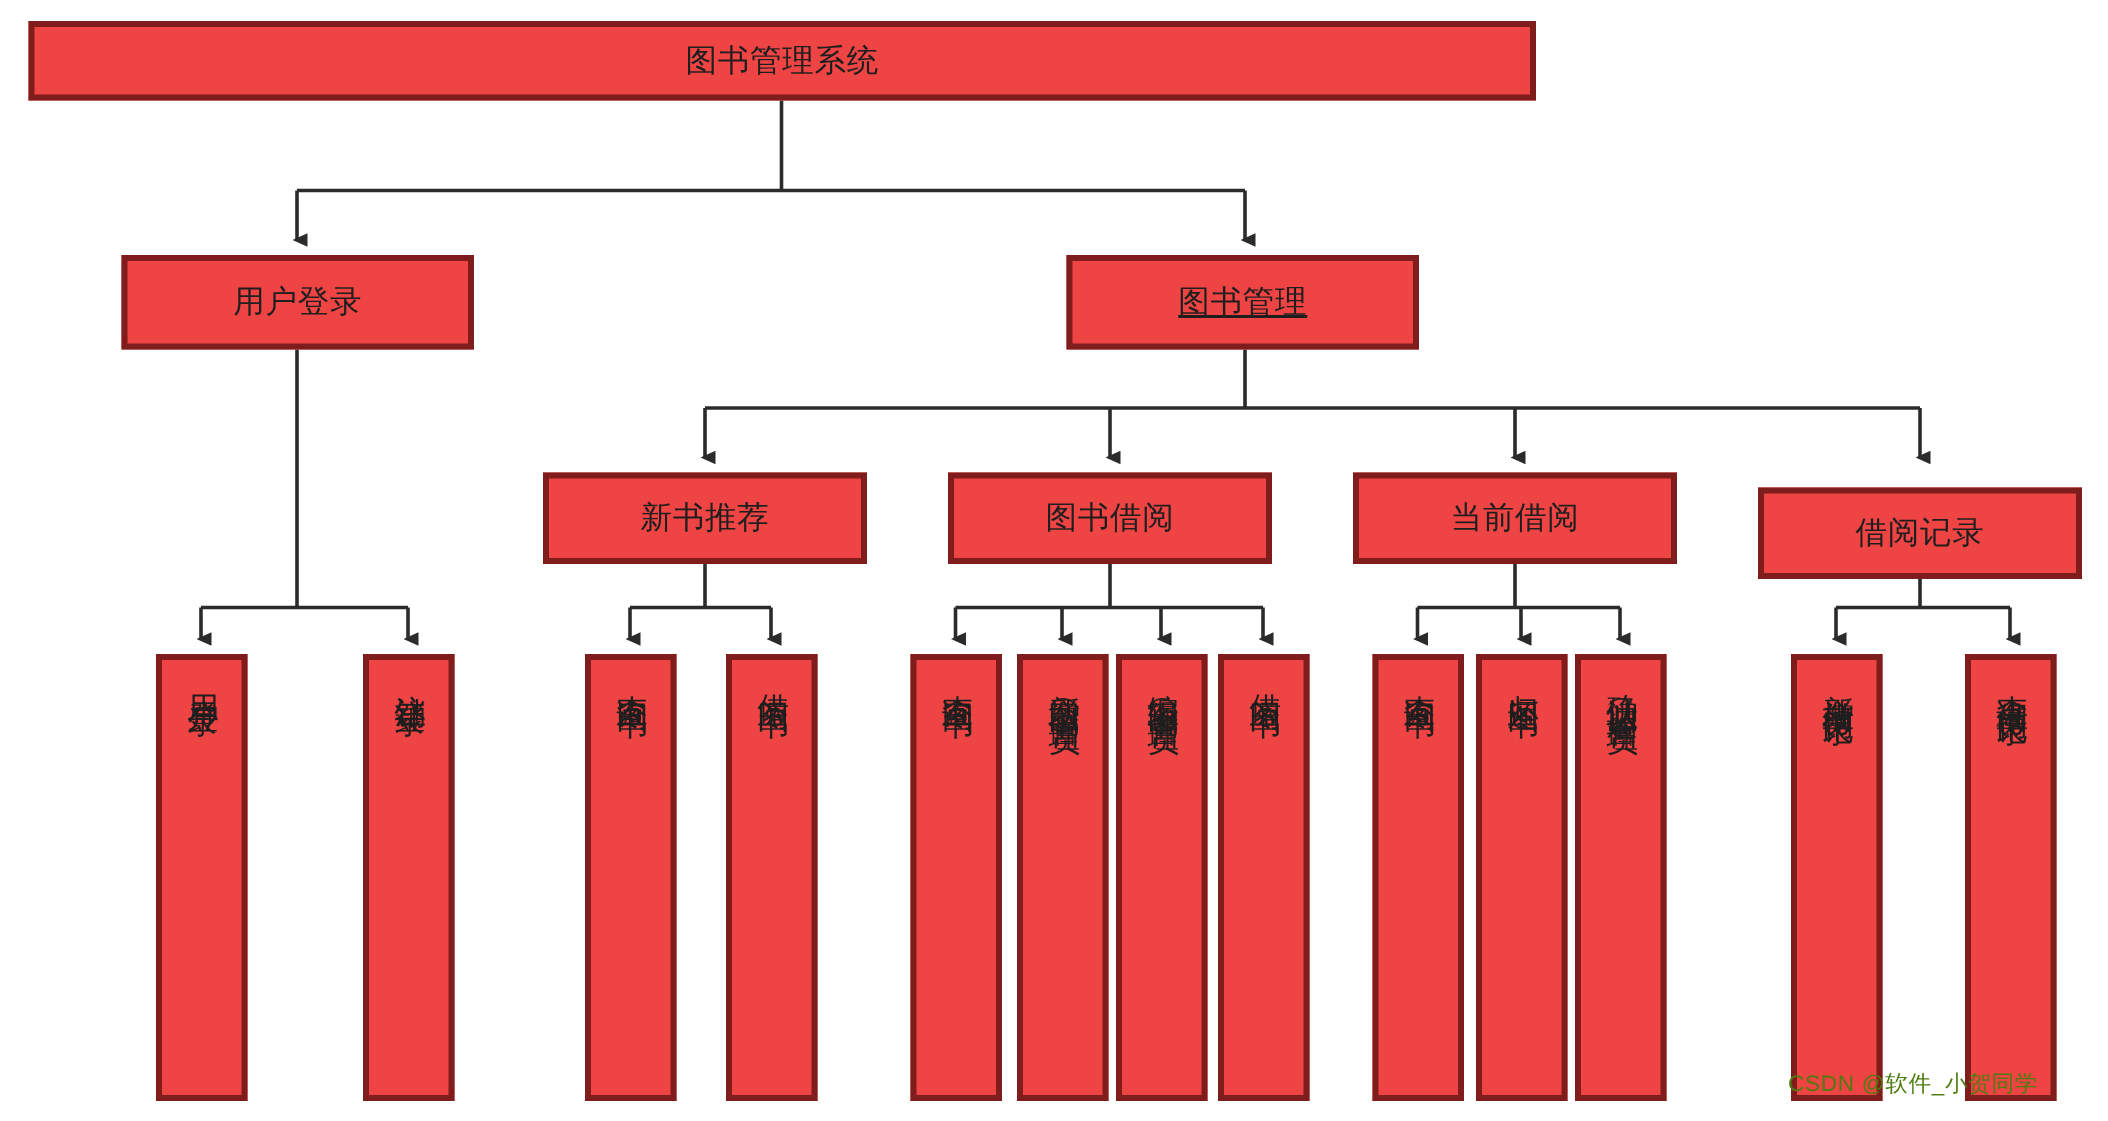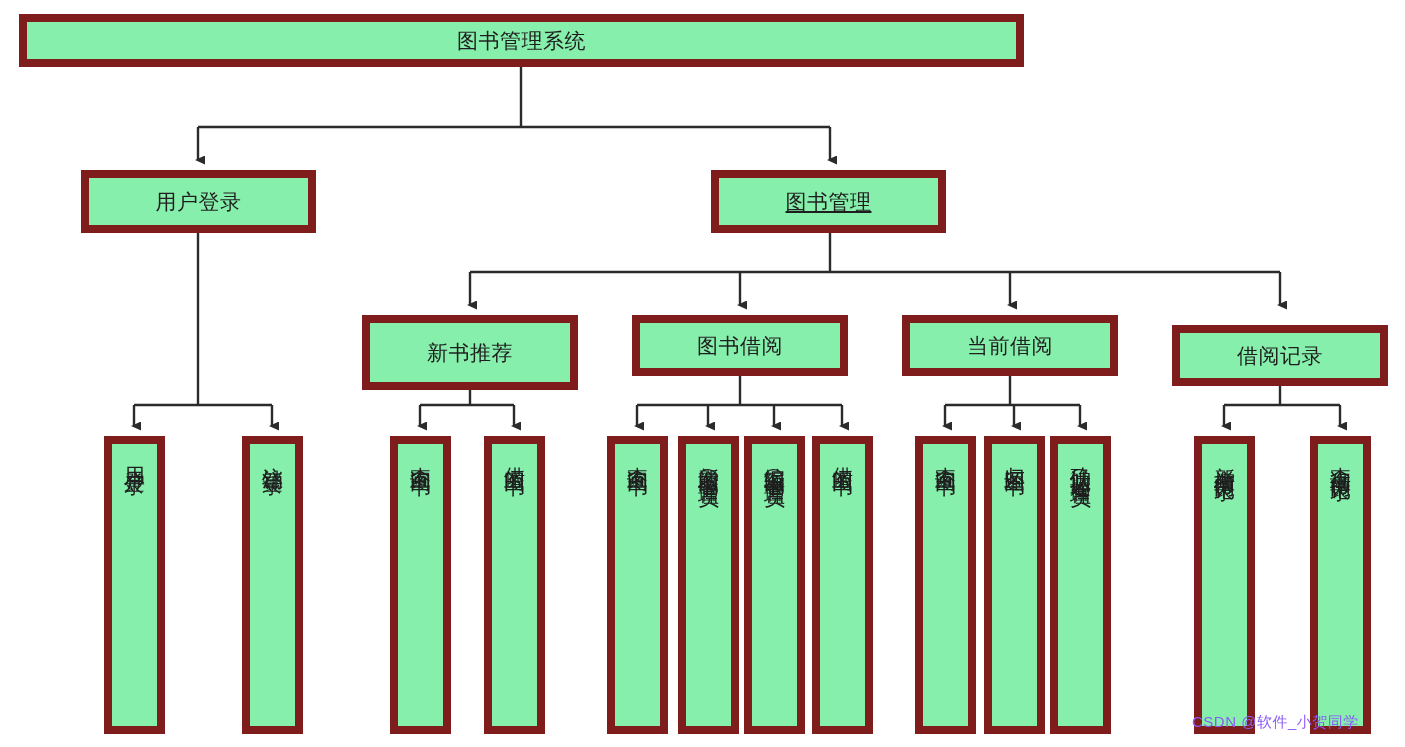--- a/index.html
+++ b/index.html
@@ -17,22 +17,22 @@
   }
   #wires{
     position:absolute;
     left:0; top:0;
     width:1405px; height:747px;
     pointer-events:none;
   }
   .node{
     position:absolute;
     box-sizing:border-box;
-    border:8px solid #7f1d1d;
-    background:#86efac;
+    border:4px solid #7f1d1d;
+    background:#ef4444;
     display:flex;
     align-items:center;
     justify-content:center;
     text-align:center;
     color:#1e1e1e;
     z-index:2;
   }
   .node .lbl{
     display:block;
     line-height:1.22;
@@ -54,21 +54,21 @@
     text-orientation:upright;
     font-size:21px;
     line-height:1.05;
     letter-spacing:3px;
     white-space:normal;
     max-height:100%;
   }
   .watermark{
     position:absolute;
     font-size:15px;
-    color:#8b5cf6;
+    color:#4d7c0f;
     white-space:nowrap;
     z-index:5;
     letter-spacing:0.5px;
   }
 </style>
 </head>
 <body>
 
 <div id="canvas">
 
@@ -126,21 +126,21 @@
     <span class="lbl">图书管理系统</span>
   </div>
 
   <div class="node h" style="left:81px;top:170px;width:235px;height:63px;">
     <span class="lbl">用户登录</span>
   </div>
   <div class="node h" style="left:711px;top:170px;width:235px;height:63px;text-decoration:underline;">
     <span class="lbl">图书管理</span>
   </div>
 
-  <div class="node h" style="left:362px;top:315px;width:216px;height:75px;">
+  <div class="node h" style="left:362px;top:315px;width:216px;height:61px;">
     <span class="lbl">新书推荐</span>
   </div>
   <div class="node h" style="left:632px;top:315px;width:216px;height:61px;text-align:center;">
     <span class="lbl">图书借阅</span>
   </div>
   <div class="node h" style="left:902px;top:315px;width:216px;height:61px;">
     <span class="lbl">当前借阅</span>
   </div>
   <div class="node h" style="left:1172px;top:315px;width:216px;height:61px;margin-top:10px;">
     <span class="lbl">借阅记录</span>

